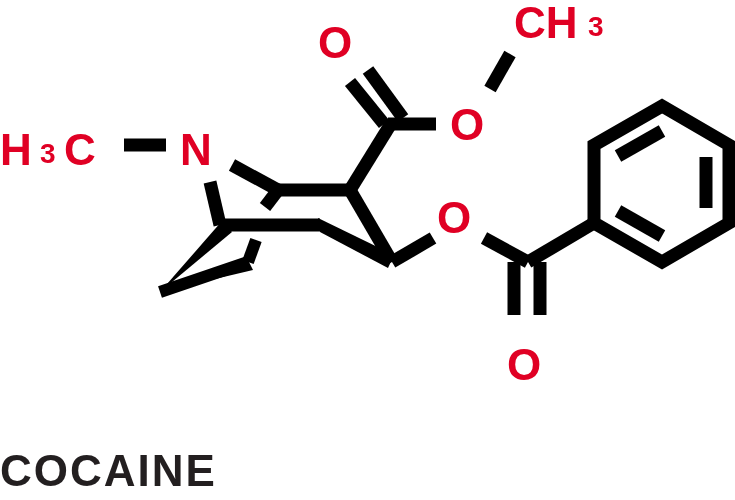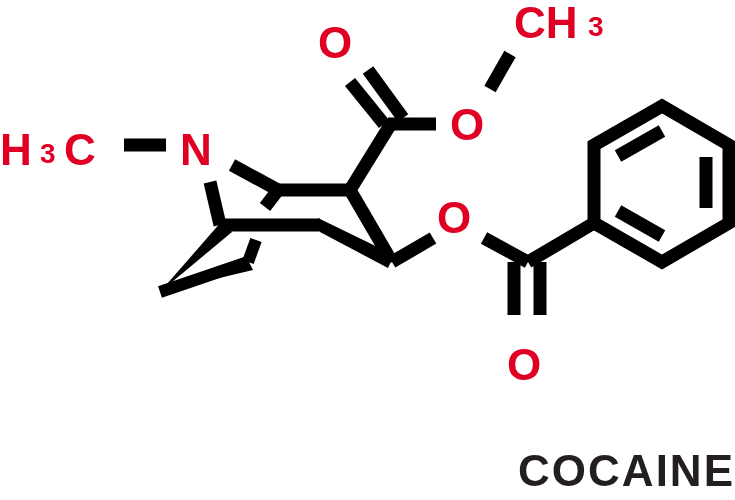--- a/index.html
+++ b/index.html
@@ -1,19 +1,19 @@
 <!DOCTYPE html>
 <html><head>
 <meta charset="utf-8">
 <style>
   html, body { margin:0; padding:0; background:#ffffff; }
   body { width:735px; height:500px; position:relative; overflow:hidden; font-family:"Liberation Sans", sans-serif; }
   svg.mol { position:absolute; left:0; top:0; }
   .atom { font-family:"Liberation Sans", sans-serif; font-weight:bold; fill:#e00024; }
-  .title { position:absolute; left:0; width:735px; top:446px; text-align:right; font-family:"Liberation Sans", sans-serif; font-weight:bold; font-size:44px; letter-spacing:2px; color:#231f20; }
+  .title { position:absolute; left:0; width:735px; top:446px; text-align:left; font-family:"Liberation Sans", sans-serif; font-weight:bold; font-size:44px; letter-spacing:2px; color:#231f20; }
 </style>
 </head>
 <body>
 
 <svg class="mol" width="735" height="440" viewBox="0 0 735 440" xmlns="http://www.w3.org/2000/svg">
   <g stroke="#000" stroke-width="13" fill="none" stroke-linecap="butt" stroke-linejoin="miter">
 
     <line x1="124" y1="145" x2="166" y2="145"></line>
 
     <line x1="210" y1="182" x2="220" y2="225"></line>

